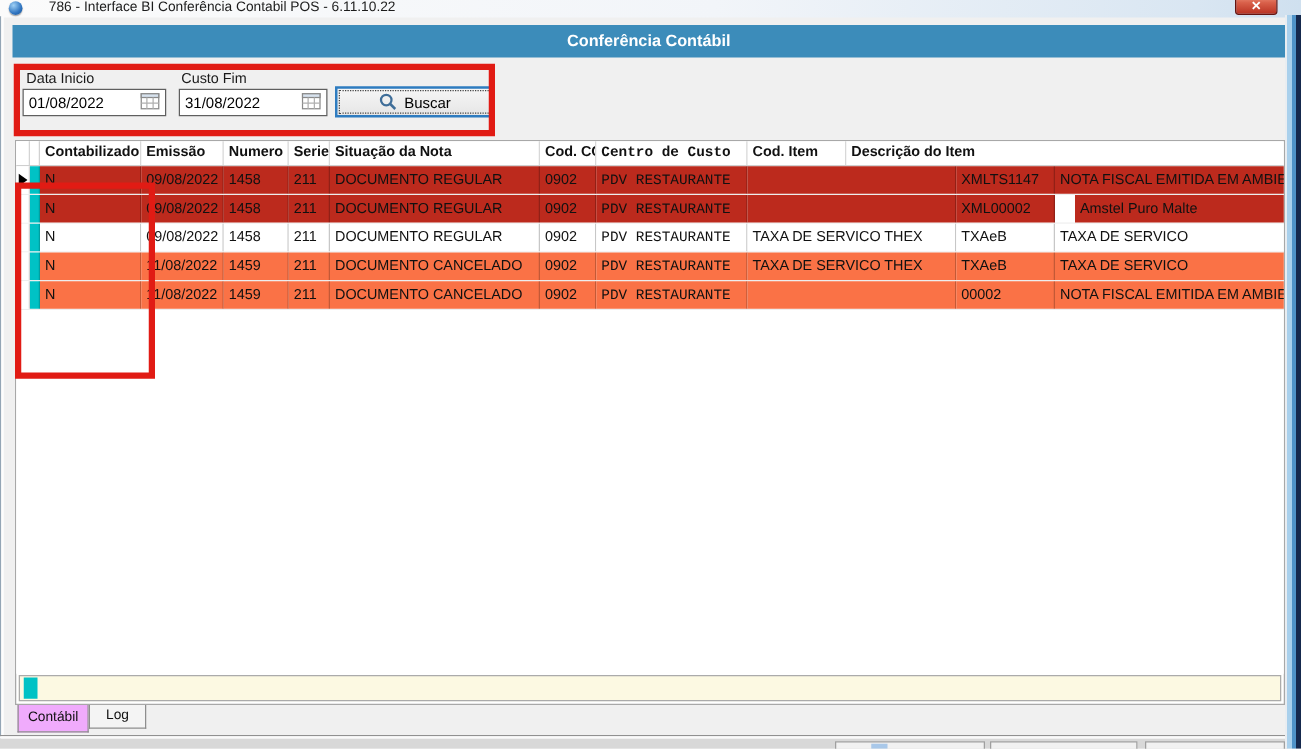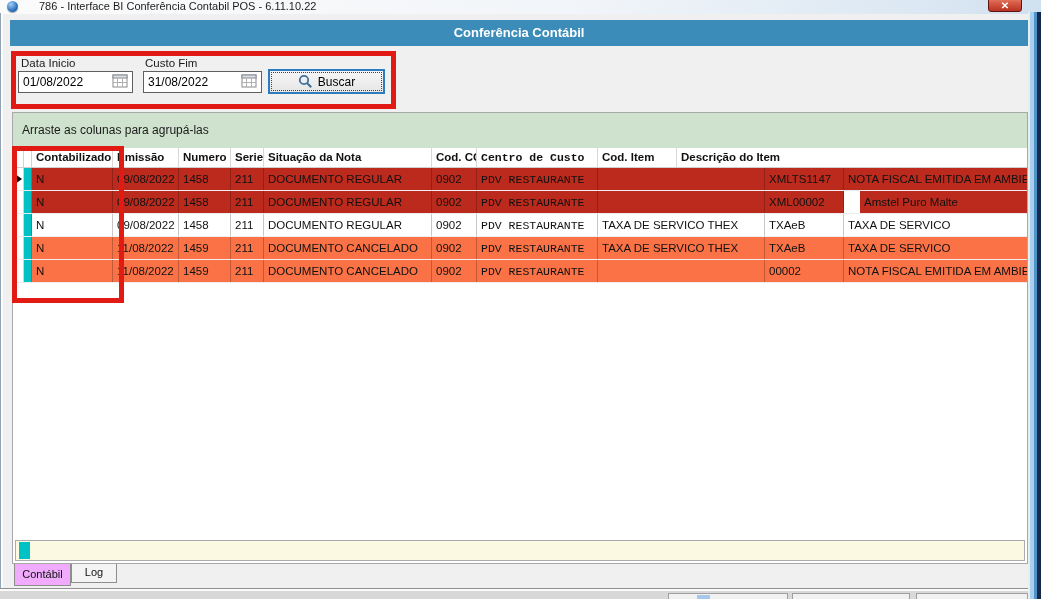--- a/index.html
+++ b/index.html
@@ -33,21 +33,21 @@
 
   
   .fld-label { position:absolute; font-size:11.5px; color:#1a1a1a; }
   .lbl-inicio { left:21px; top:57px; }
   .lbl-fim { left:145px; top:57px; }
   .date-input { position:absolute; top:71px; height:22px; background:#fff; border:1px solid #5f5f5f; }
   .inp-inicio { left:18px; width:115px; }
   .inp-fim { left:143px; width:119px; }
   .date-value { position:absolute; left:4px; top:3px; font-size:12px; color:#000; }
   .cal-btn { position:absolute; right:2px; top:2px; width:18px; height:16px; background:#fff; cursor:pointer; }
-  .buscar-btn { position:absolute; left:268px; top:69px; width:117px; height:25px;
+  .buscar-btn { position:absolute; left:268px; top:69px; width:128px; height:25px;
     background:linear-gradient(#f6f6f6,#e6e6e6); border:2px solid #2e7cc0; cursor:pointer; }
   .buscar-inner { position:absolute; left:2px; right:2px; top:2px; bottom:2px; outline:1px dotted #444;
     display:flex; align-items:center; justify-content:center; gap:5px; font-size:12px; color:#000; }
 
   
   .grid { position:absolute; left:12px; top:112px; width:1016px; height:452px;
     background:#fff; border:1px solid #a8a8a8; display:flex; flex-direction:column; }
   .group-band { height:35px; background:#cfe2cd; font-size:12px; color:#1a1a1a; padding:10px 0 0 9px; }
   .hdr-row { height:20px; display:flex; background:#fff; border-bottom:1px solid #cfcfcf; }
   .hdr-cell { font-weight:bold; font-size:11.5px; padding:3px 2px 0 4px; border-right:1px solid #d8d8d8;
@@ -136,21 +136,20 @@
       <svg width="15" height="15" viewBox="0 0 15 15">
         <circle cx="6" cy="6" r="4.2" fill="none" stroke="#3f6e99" stroke-width="1.8"></circle>
         <line x1="9.2" y1="9.2" x2="13.2" y2="13.2" stroke="#3f6e99" stroke-width="2"></line>
       </svg>
     </span>
     <span>Buscar</span>
   </span>
 </button>
 
 <div class="grid">
-  <div class="group-band">Arraste as colunas para agrupá-las</div>
 
   <div class="hdr-row">
     <div class="hdr-cell c-ind"></div>
     <div class="hdr-cell c-band" style="background:#fff;"></div>
     <div class="hdr-cell c-contab">Contabilizado</div>
     <div class="hdr-cell c-emissao">Emissão</div>
     <div class="hdr-cell c-numero">Numero</div>
     <div class="hdr-cell c-serie">Serie</div>
     <div class="hdr-cell c-situacao">Situação da Nota</div>
     <div class="hdr-cell c-codcc">Cod. CC</div>

